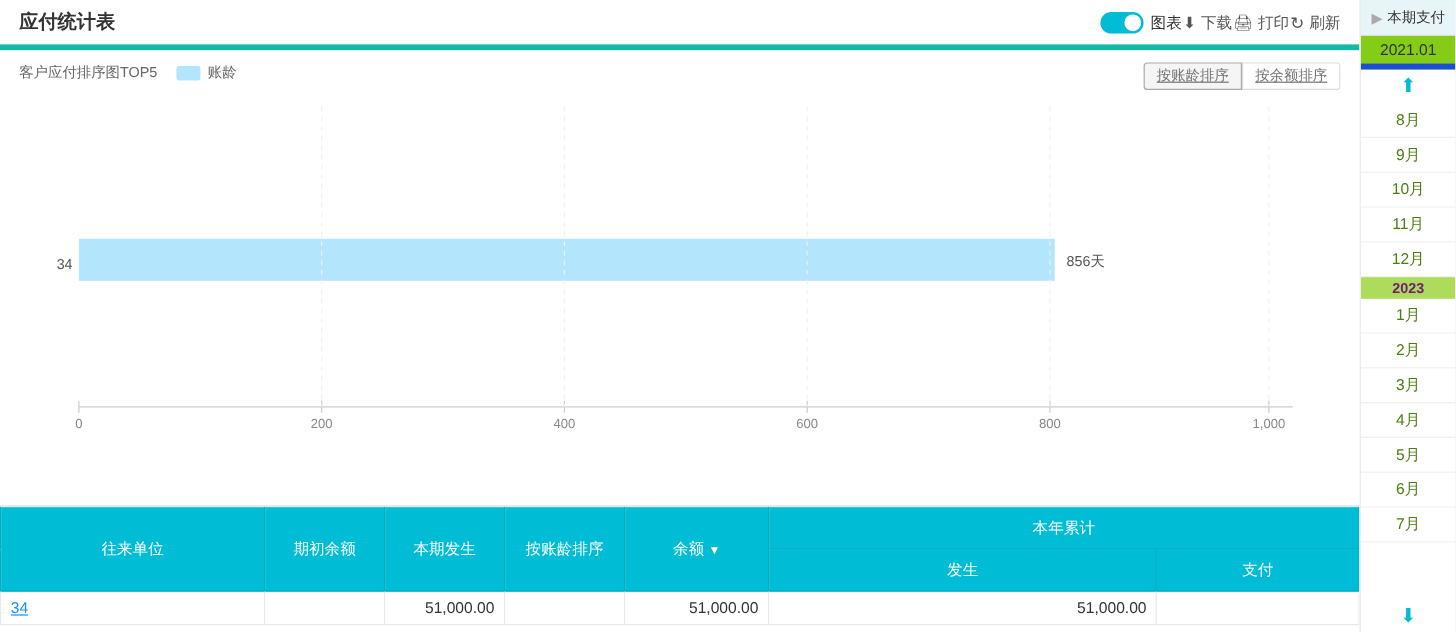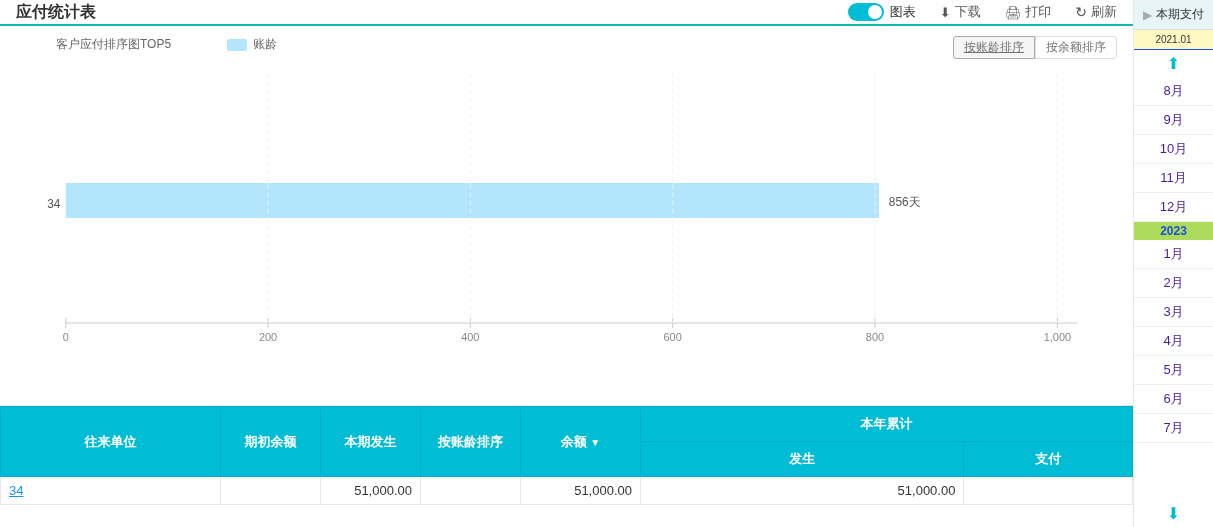--- a/index.html
+++ b/index.html
@@ -3,59 +3,59 @@
   <meta charset="utf-8">
   <style>
     * { box-sizing: border-box; margin: 0; padding: 0; }
     body { font-family: 'Microsoft YaHei', Arial, sans-serif; font-size: 13px; background: #f0f2f5; color: #333; }
 
     .app-container { width: 1213px; height: 527px; display: flex; flex-direction: row; background: #f0f2f5; overflow: hidden; }
 
     .main-content { flex: 1; display: flex; flex-direction: column; overflow: hidden; }
 
     
-    .header { display: flex; align-items: center; justify-content: space-between; padding: 8px 16px; background: #fff; border-bottom: 2px solid #14b8a6; height: 26px; }
+    .header { display: flex; align-items: center; justify-content: space-between; padding: 8px 16px; background: #fff; border-bottom: 5px solid #14b8a6; height: 42px; }
     .header-title { font-size: 16px; font-weight: bold; color: #333; }
-    .header-actions { display: flex; align-items: center; gap: 24px; }
+    .header-actions { display: flex; align-items: center; gap: 1px; }
     .toggle-wrap { display: flex; align-items: center; gap: 6px; }
     .toggle-switch { width: 36px; height: 18px; background: #00bcd4; border-radius: 9px; position: relative; cursor: pointer; }
     .toggle-switch::after { content: ''; position: absolute; right: 2px; top: 2px; width: 14px; height: 14px; background: #fff; border-radius: 50%; }
     .action-btn { display: flex; align-items: center; gap: 4px; color: #555; cursor: pointer; font-size: 13px; }
 
     
     .chart-section { background: #fff; padding: 10px 16px; border-bottom: 1px solid #e8e8e8; flex-shrink: 0; height: 380px; position: relative; }
     .chart-legend { display: flex; align-items: center; gap: 16px; margin-bottom: 10px; font-size: 12px; color: #666; }
-    .legend-item { display: flex; align-items: center; gap: 6px; margin-left: 40px; }
+    .legend-item { display: flex; align-items: center; gap: 6px; }
     .legend-color { width: 20px; height: 12px; border-radius: 2px; }
     .chart-sort-tabs { position: absolute; top: 10px; right: 16px; display: flex; gap: 0; }
     .sort-tab { padding: 2px 10px; border: 1px solid #ddd; cursor: pointer; font-size: 12px; color: #737373; background: #fff; }
     .sort-tab:first-child { border-radius: 3px 0 0 3px; }
-    .sort-tab:last-child { border-radius: 0 3px 3px 0; }
+    .sort-tab:last-child { border-radius: 0 3px 3px 0; text-decoration: underline; }
     .sort-tab.active { border-color: #aaa; background: #f5f5f5; text-decoration: underline; }
 
     .chart-wrap { position: relative; height: 300px; margin-left: 20px; margin-right: 10px; }
     .chart-svg { width: 100%; height: 100%; }
 
     
     .table-section { flex: 1; overflow: auto; background: #fff; }
     .data-table { width: 100%; border-collapse: collapse; font-size: 13px; }
-    .data-table th { background: #00bcd4; color: #fff; text-align: center; padding: 8px 6px; border: 1px solid #00aec5; font-weight: bold; }
+    .data-table th { background: #00bcd4; color: #fff; text-align: center; padding: 8px 6px; border: 1px solid #00aec5; font-weight: normal; }
     .data-table td { padding: 6px 8px; border: 1px solid #e8e8e8; text-align: right; }
     .data-table td.left { text-align: left; }
     .data-table td a { color: #1890ff; text-decoration: underline; cursor: pointer; }
 
     
     .sidebar { width: 80px; background: #fff; border-left: 1px solid #e8e8e8; display: flex; flex-direction: column; overflow: hidden; }
     .sidebar-header { background: #e8f5f8; padding: 6px 4px; font-size: 12px; color: #333; text-align: center; border-bottom: 1px solid #ddd; display: flex; align-items: center; gap: 4px; justify-content: center; }
-    .sidebar-current { background: #fef9c3; padding: 4px; font-size: 10px; color: #333; text-align: center; border-bottom: 1px solid #1d4ed8; }
+    .sidebar-current { background: #84cc16; padding: 4px; font-size: 13px; color: #333; text-align: center; border-bottom: 5px solid #1d4ed8; }
     .sidebar-scroll { flex: 1; overflow: hidden; display: flex; flex-direction: column; }
     .sidebar-arrow { text-align: center; padding: 4px; color: #00bcd4; font-size: 16px; cursor: pointer; background: #fff; }
     .sidebar-months { flex: 1; overflow: hidden; }
-    .month-item { padding: 5px 4px; text-align: center; font-size: 13px; color: #4c1d95; cursor: pointer; border-bottom: 1px solid #f0f0f0; }
-    .year-marker { background: #addc5d; color: #1d4ed8; padding: 2px 6px; font-size: 12px; text-align: center; font-weight: bold; }
+    .month-item { padding: 5px 4px; text-align: center; font-size: 13px; color: #4d7c0f; cursor: pointer; border-bottom: 1px solid #f0f0f0; }
+    .year-marker { background: #addc5d; color: #701a75; padding: 2px 6px; font-size: 12px; text-align: center; font-weight: bold; }
     .chevron-right { font-size: 12px; color: #aaa; }
   </style>
 </head>
 <body>
 
 <div class="app-container">
   <div class="main-content">
 
     <div class="header">
       <div class="header-title">应付统计表</div>

